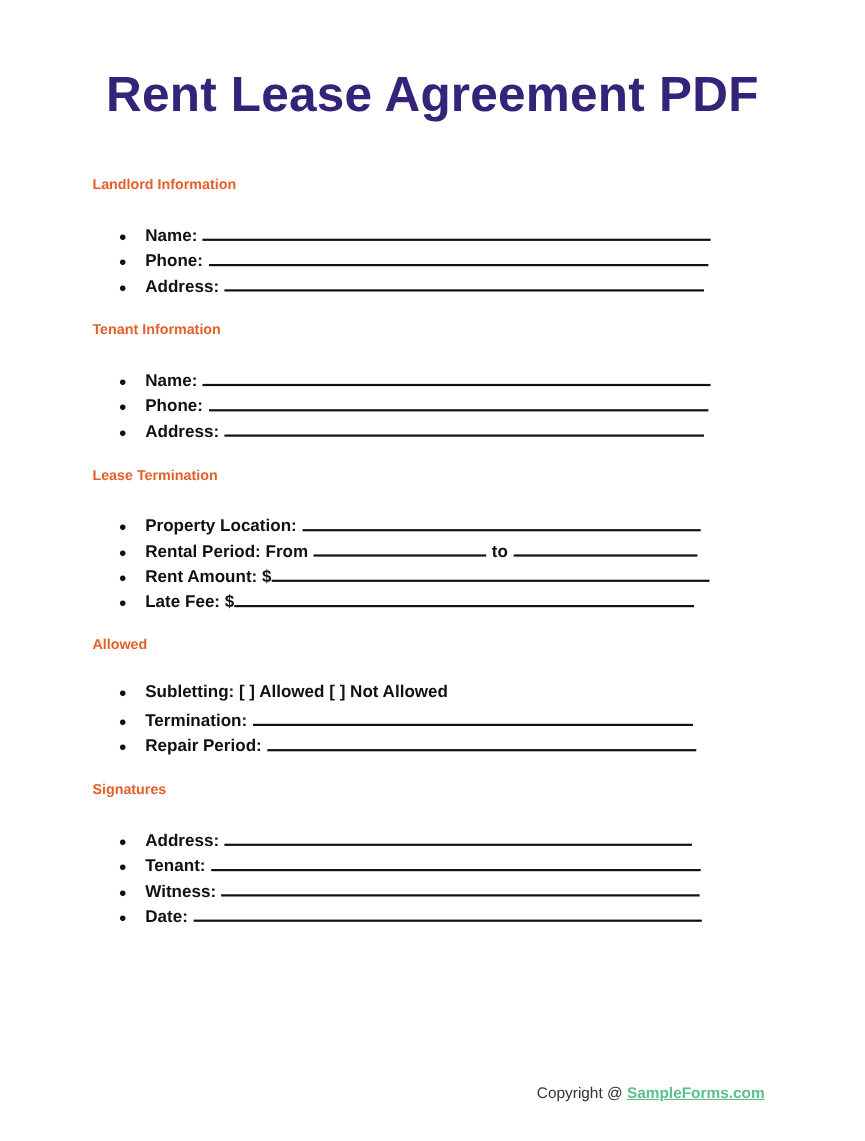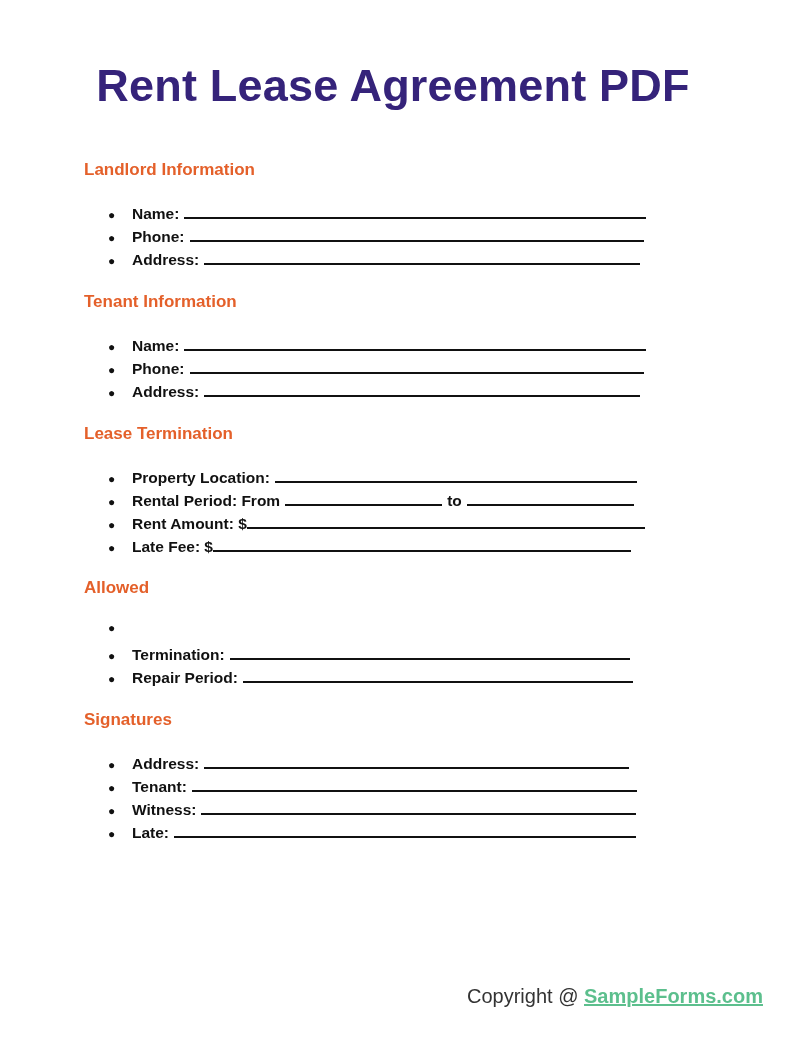--- a/index.html
+++ b/index.html
@@ -1,23 +1,23 @@
 <!DOCTYPE html>
 <html><head>
 <meta charset="utf-8">
 <style>
   html, body { margin: 0; padding: 0; background: #ffffff; }
   body { width: 786px; height: 1037px; position: relative; overflow: hidden; font-family: "Liberation Sans", sans-serif; }
   .title { position: absolute; left: 0; width: 786px; top: 60px; text-align: center; font-size: 45px; font-weight: bold; color: #35237a; letter-spacing: 0.2px; }
-  .section-heading { position: absolute; left: 84px; font-size: 17px; font-weight: bold; color: #e4602a; }
+  .section-heading { position: absolute; left: 84px; font-size: 13px; font-weight: bold; color: #e4602a; }
   .field { position: absolute; left: 108px; font-size: 15.5px; font-weight: bold; color: #111; white-space: nowrap; display: flex; align-items: baseline; height: 20px; }
   .bullet { width: 24px; display: inline-block; font-size: 12px; }
   .label { display: inline-block; }
   .line { display: inline-block; border-bottom: 2px solid #111; height: 14px; margin-left: 5px; }
-  .footer { position: absolute; top: 985px; left: 467px; font-size: 20px; color: #333; white-space: nowrap; }
+  .footer { position: absolute; top: 985px; left: 488px; font-size: 14px; color: #333; white-space: nowrap; }
   .footer a { color: #5cbf8d; font-weight: bold; text-decoration: underline; }
 </style>
 </head>
 <body>
 
 <div class="title">Rent Lease Agreement PDF</div>
 
 <div class="section-heading" style="top:160px">Landlord Information</div>
 <div class="field" style="top:203px">
   <span class="bullet">●</span>
@@ -72,20 +72,21 @@
 </div>
 <div class="field" style="top:536px">
   <span class="bullet">●</span>
   <span class="label">Late Fee: $</span>
   <span class="line" style="width:418px;margin-left:0"></span>
 </div>
 
 <div class="section-heading" style="top:578px">Allowed</div>
 <div class="field" style="top:621px">
   <span class="bullet">●</span>
+  <span class="label">Subletting: [ ] Allowed [ ] Not Allowed</span>
 </div>
 <div class="field" style="top:644px">
   <span class="bullet">●</span>
   <span class="label">Termination:</span>
   <span class="line" style="width:400px"></span>
 </div>
 <div class="field" style="top:667px">
   <span class="bullet">●</span>
   <span class="label">Repair Period:</span>
   <span class="line" style="width:390px"></span>
@@ -102,19 +103,19 @@
   <span class="label">Tenant:</span>
   <span class="line" style="width:445px"></span>
 </div>
 <div class="field" style="top:799px">
   <span class="bullet">●</span>
   <span class="label">Witness:</span>
   <span class="line" style="width:435px"></span>
 </div>
 <div class="field" style="top:822px">
   <span class="bullet">●</span>
-  <span class="label">Late:</span>
+  <span class="label">Date:</span>
   <span class="line" style="width:462px"></span>
 </div>
 
 <div class="footer">
   <span>Copyright @ </span><a>SampleForms.com</a>
 </div>
 
 </body></html>

